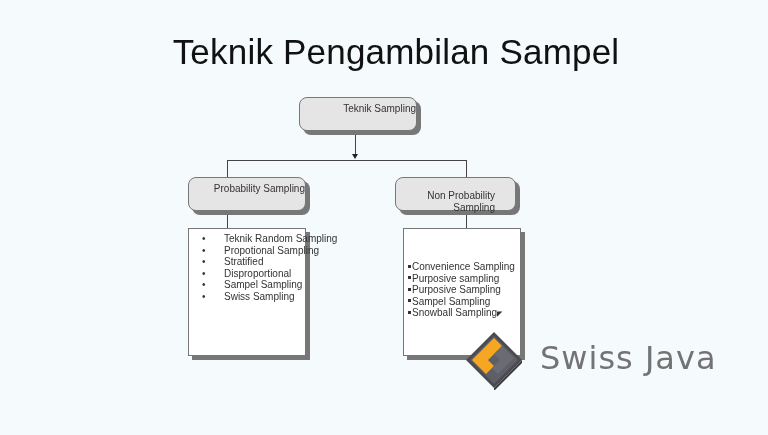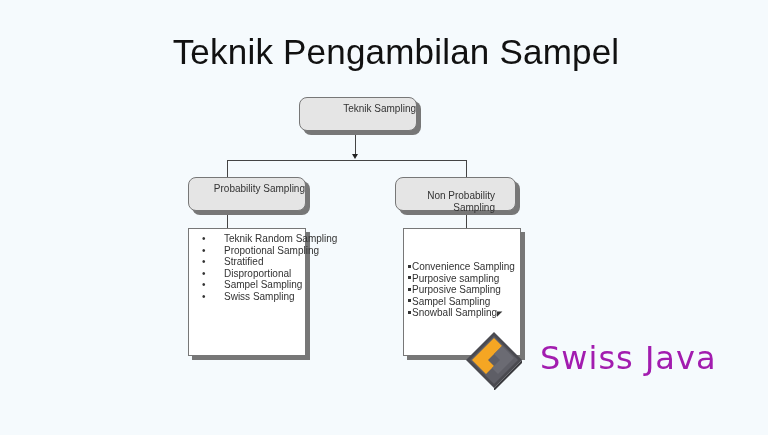--- a/index.html
+++ b/index.html
@@ -89,21 +89,21 @@
     }
     .logo {
       position: absolute;
       left: 464px; top: 330px;
       width: 60px; height: 60px;
     }
     .logo-text {
       position: absolute;
       left: 540px; top: 339px;
       font-size: 32px;
-      color: #a21caf;
+      color: #737373;
       font-family: "DejaVu Sans", sans-serif;
       letter-spacing: 1px;
       font-weight: normal;
       text-align: center;
     }
   </style>
 </head>
 <body>
 
 <div class="title">Teknik Pengambilan Sampel</div>

